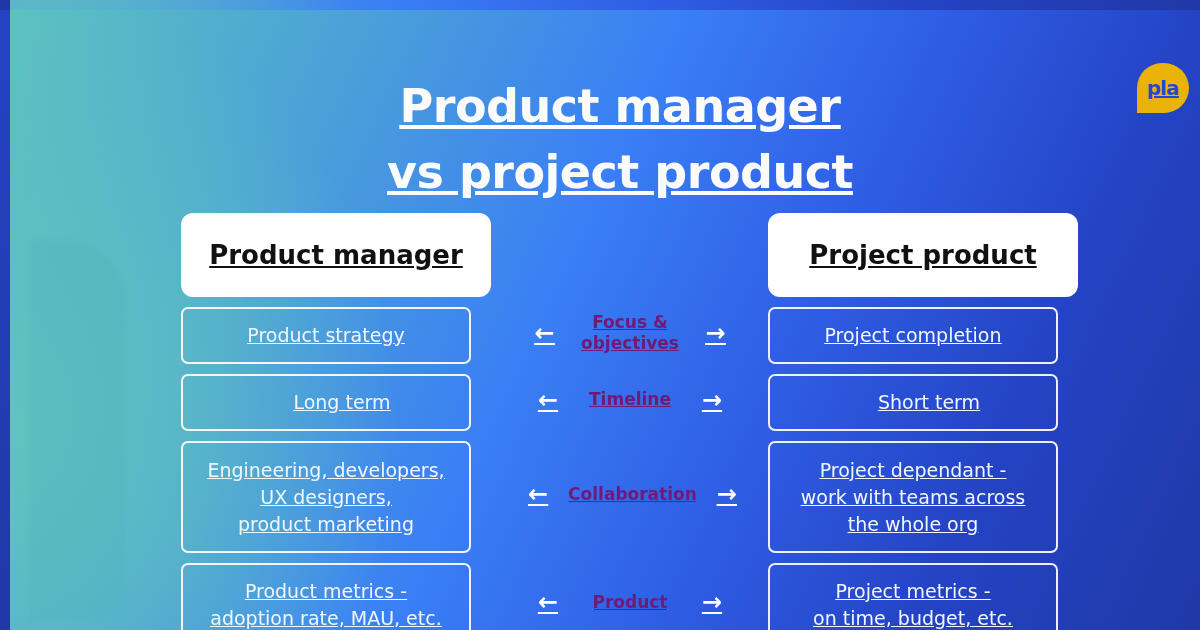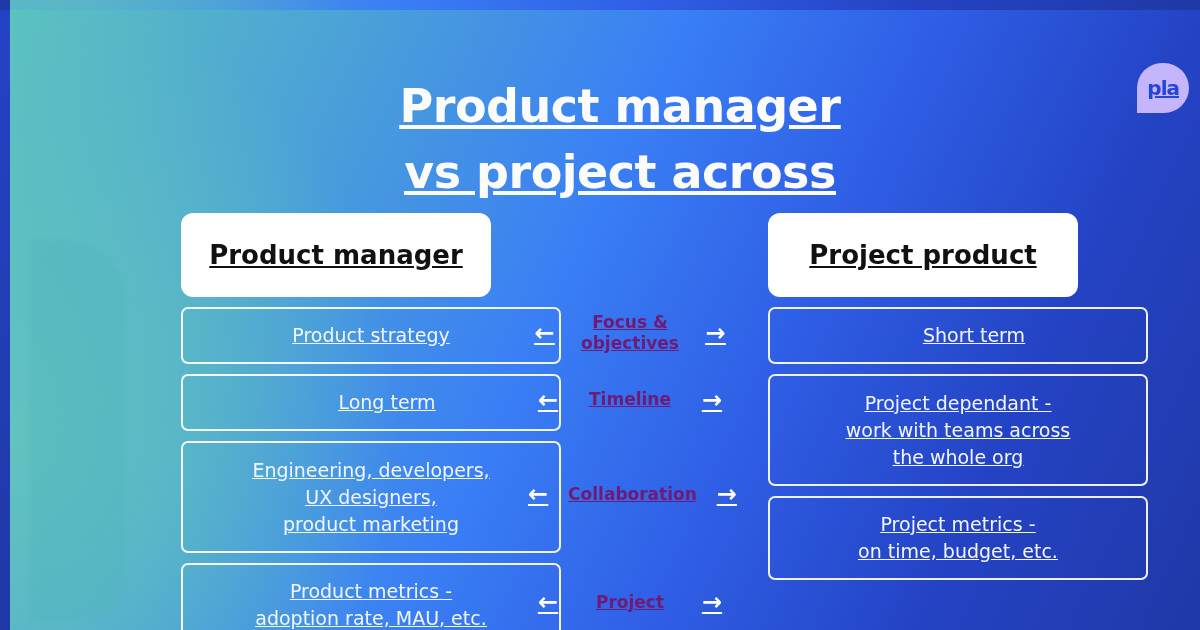--- a/index.html
+++ b/index.html
@@ -27,23 +27,23 @@
       font-weight: bold;
       font-size: 46px;
       line-height: 56px;
       letter-spacing: -0.5px;
       color: #fbfbfb;
     }
     .logo {
       position: absolute;
       left: 1107px; top: 33px;
       width: 52px; height: 50px;
-      background: #c4b5fd;
+      background: #eab308;
       border-radius: 26px 26px 26px 0;
-      display: flex; align-items: center; justify-content: flex-end;
+      display: flex; align-items: center; justify-content: flex-start;
       color: #2446d8;
       font-weight: bold;
       font-size: 20px;
       letter-spacing: -1px;
     }
     .col {
       position: absolute;
       top: 173px;
       width: 330px;
     }
@@ -62,21 +62,21 @@
     .cell {
       border: 2px solid rgba(255,255,255,0.92);
       border-radius: 7px;
       display: flex; align-items: center; justify-content: center;
       text-align: center;
       font-size: 19px;
       line-height: 27px;
       color: #f2f6ff;
       white-space: pre-line;
       margin-bottom: 7px;
-      width: 380px;
+      width: 290px;
     }
     .r0 { height: 57px; }
     .r1 { height: 57px; padding-left: 32px; }
     .r2 { height: 112px; }
     .r3 { height: 84px; }
     .mid {
       position: absolute;
       left: 478px; width: 244px;
     }
     .mid-row {
@@ -101,21 +101,21 @@
       color: #701a75;
     }
   </style>
 </head>
 <body>
 
 <div class="blob"></div>
 
 <div class="title">
   <div>Product manager</div>
-  <div>vs project across</div>
+  <div>vs project product</div>
 </div>
 
 <div class="logo">
   <span>pla</span>
 </div>
 
 <div class="col left">
   <div class="header-card">Product manager</div>
   <div class="cell r0">Product strategy</div>
   <div class="cell r1">Long term</div>
@@ -138,26 +138,27 @@
     <span class="mid-label">Timeline</span>
     <span class="arrow">→</span>
   </div>
   <div class="mid-row" style="height:112px;">
     <span class="arrow">←</span>
     <span class="mid-label">Collaboration</span>
     <span class="arrow">→</span>
   </div>
   <div class="mid-row" style="height:84px;">
     <span class="arrow">←</span>
-    <span class="mid-label">Project</span>
+    <span class="mid-label">Product</span>
     <span class="arrow">→</span>
   </div>
 </div>
 
 <div class="col right">
   <div class="header-card">Project product</div>
+  <div class="cell r0">Project completion</div>
   <div class="cell r1">Short term</div>
   <div class="cell r2">Project dependant -
 work with teams across
 the whole org</div>
   <div class="cell r3">Project metrics -
 on time, budget, etc.</div>
 </div>
 
 </body></html>

